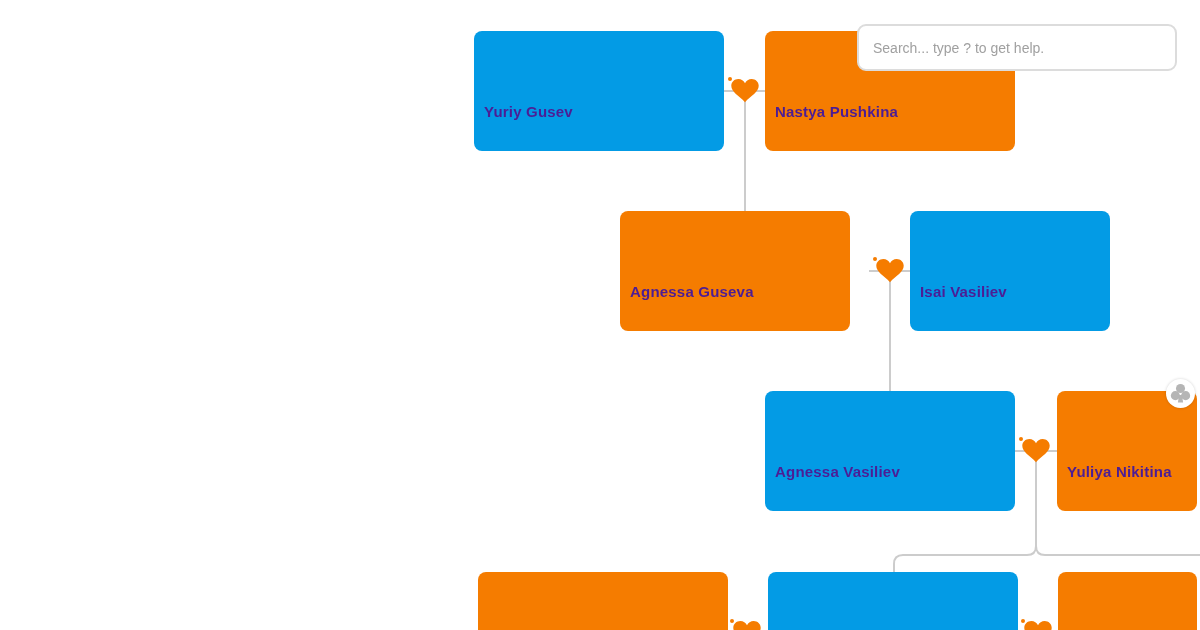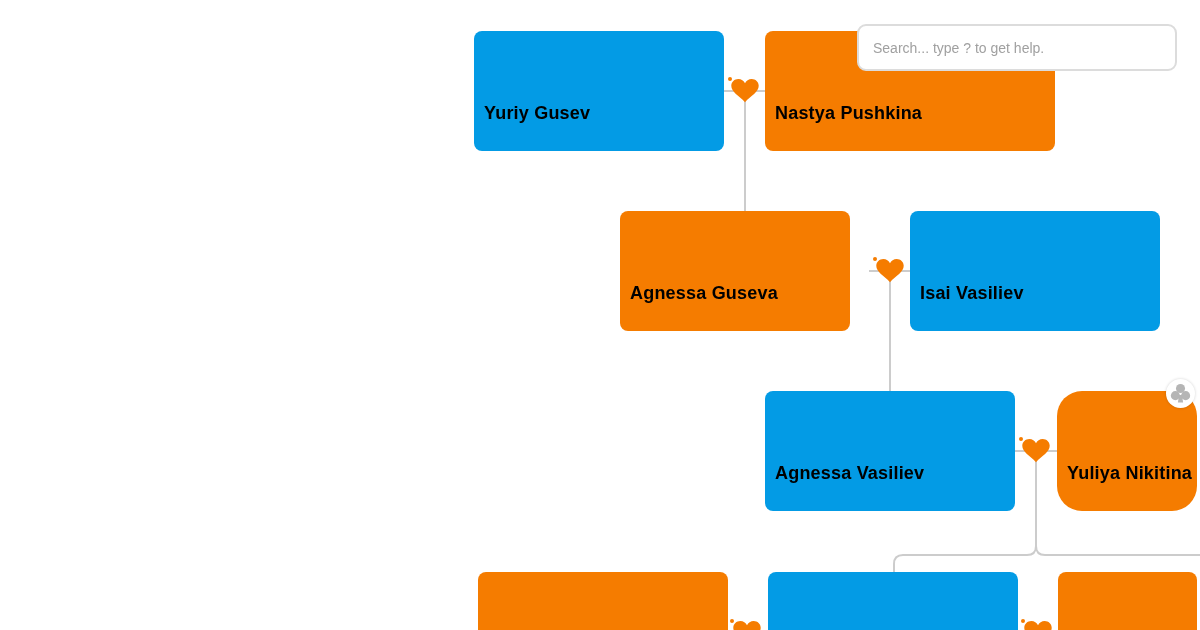--- a/index.html
+++ b/index.html
@@ -8,22 +8,22 @@
     font-family:"Liberation Sans","DejaVu Sans",sans-serif;
   }
   svg.connectors{position:absolute;left:0;top:0;width:1200px;height:630px;z-index:1;}
   svg.connectors path{fill:none;stroke:var(--line,#cccccc);stroke-width:2;}
   .node{
     position:absolute;border-radius:8px;z-index:2;cursor:pointer;
   }
   .node.male{background:var(--male,#039be5);}
   .node.female{background:var(--female,#f57c00);}
   .node-name{
-    position:absolute;left:10px;top:72px;color:#000000;font-weight:bold;
-    font-size:18px;white-space:nowrap;letter-spacing:.2px;
+    position:absolute;left:10px;top:72px;color:#4c1d95;font-weight:bold;
+    font-size:15px;white-space:nowrap;letter-spacing:.2px;
   }
   .heart-wrap{position:absolute;width:28px;height:24px;z-index:3;}
   .heart-wrap svg{display:block;width:28px;height:24px;}
   .heart-wrap svg path{fill:var(--heart,#f57c00);}
   .heart-dot{
     position:absolute;left:-3px;top:-2px;width:4px;height:4px;border-radius:50%;
     background:var(--heart,#f57c00);
   }
   .badge{
     position:absolute;right:2px;top:-12px;width:29px;height:29px;border-radius:50%;
@@ -49,33 +49,33 @@
       <path d="M869 271 H911"></path>
       <path d="M890 271 V391"></path>
       <path d="M1015 451 H1057"></path>
       <path d="M1036 451 V546 Q1036 555 1045 555 H1200"></path>
       <path d="M1036 546 Q1036 555 1027 555 H903 Q894 555 894 564 V572"></path>
     </svg>
   <input class="search-box" type="text" placeholder="Search... type ? to get help." style="">
 <div class="node male" style="left: 474px; top: 31px; width: 250px; height: 120px;">
     <span class="node-name">Yuriy Gusev</span>
   </div>
-    <div class="node female" style="left: 765px; top: 31px; width: 250px; height: 120px; padding-left: 40px;">
+    <div class="node female" style="left: 765px; top: 31px; width: 250px; height: 120px;">
     <span class="node-name">Nastya Pushkina</span>
   </div>
     <div class="node female" style="left: 620px; top: 211px; width: 230px; height: 120px;">
     <span class="node-name">Agnessa Guseva</span>
   </div>
-    <div class="node male" style="left: 910px; top: 211px; width: 250px; height: 120px;">
+    <div class="node male" style="left: 910px; top: 211px; width: 200px; height: 120px;">
     <span class="node-name">Isai Vasiliev</span>
   </div>
     <div class="node male" style="left: 765px; top: 391px; width: 250px; height: 120px;">
     <span class="node-name">Agnessa Vasiliev</span>
   </div>
-    <div class="node female" style="left: 1057px; top: 391px; width: 140px; height: 120px; border-radius: 25px;">
+    <div class="node female" style="left: 1057px; top: 391px; width: 140px; height: 120px;">
     <span class="node-name">Yuliya Nikitina</span>
   <div class="badge">
     <svg viewBox="0 0 30 30">
       <circle class="glyph" cx="15" cy="9.8" r="4.7"></circle>
       <circle class="glyph" cx="9.7" cy="17.2" r="4.7"></circle>
       <circle class="glyph" cx="20.3" cy="17.2" r="4.7"></circle>
       <path class="glyph" d="M13.5 16.5 L16.5 16.5 L17.7 24.3 L12.3 24.3 Z"></path>
     </svg>
   </div>
     </div>

